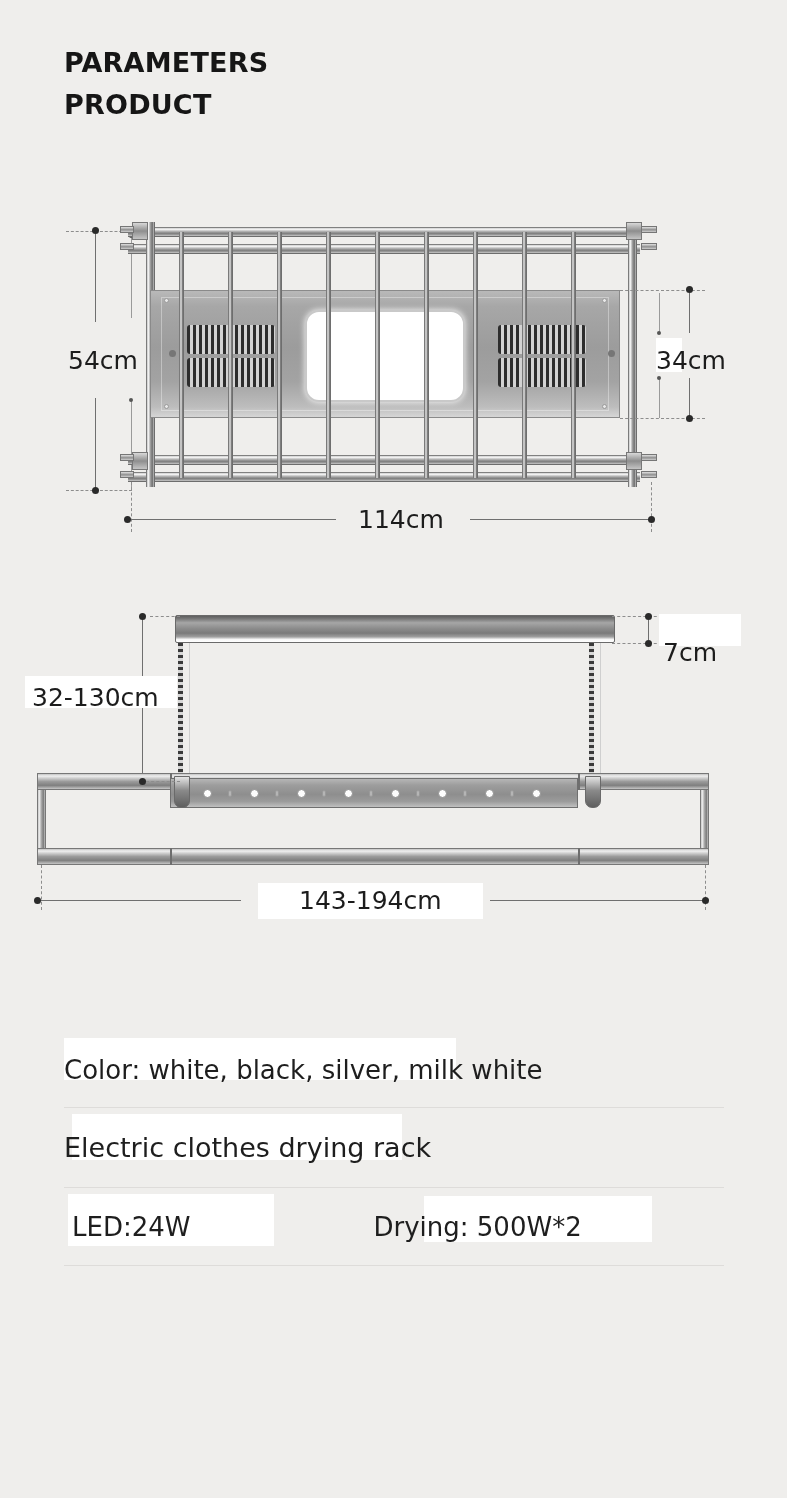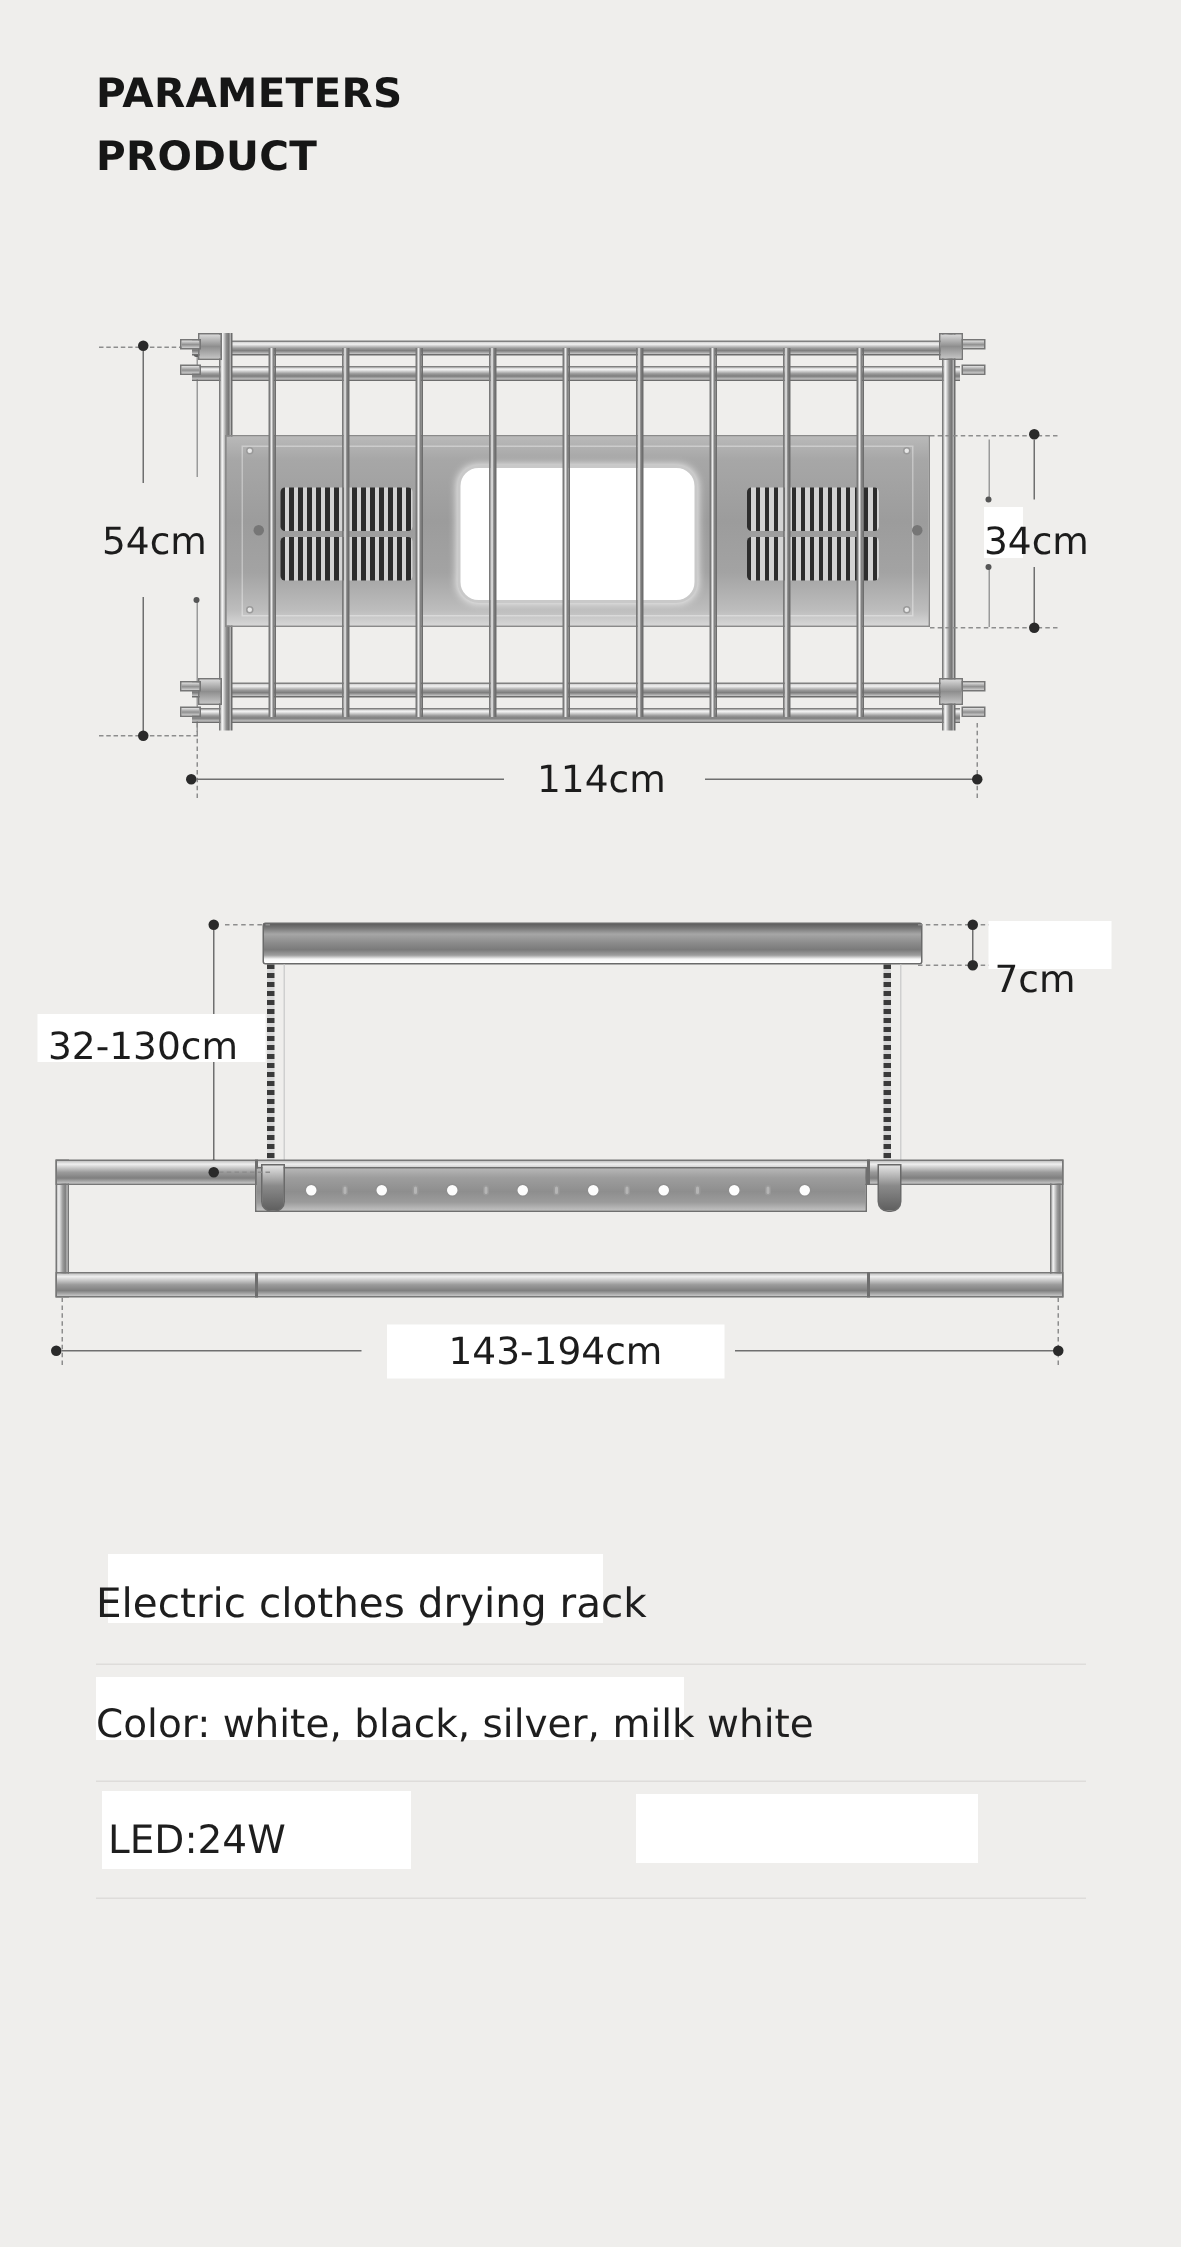--- a/index.html
+++ b/index.html
@@ -449,32 +449,33 @@
   <div class="dim-dot" style="left:34px; top:307px;"></div>
   <div class="dim-line-h" style="left:41px; top:310px; width:200px;"></div>
   <div class="dim-line-h" style="left:490px; top:310px; width:215px;"></div>
   <div class="dim-dot" style="left:702px; top:307px;"></div>
   <div class="hl-patch" style="left:258px; top:293px; width:225px; height:36px;"></div>
   <div class="dim-label" style="left:299px; top:296px;">143-194cm</div>
 </div>
 
 <div class="specs">
 
+  <div class="spec-row" style="height:78px; padding-top:25px;">
+    <div class="hl-patch" style="left:0px; top:8px; width:392px; height:42px;"></div>
+    <div class="spec-text">Color: white, black, silver, milk white</div>
+  </div>
+
   <div class="spec-row" style="height:80px; padding-top:24px;">
     <div class="hl-patch" style="left:8px; top:6px; width:330px; height:46px;"></div>
     <div class="spec-text" style="font-size:27px;">Electric clothes drying rack</div>
-  </div>
-
-  <div class="spec-row" style="height:78px; padding-top:25px;">
-    <div class="hl-patch" style="left:0px; top:8px; width:392px; height:42px;"></div>
-    <div class="spec-text">Color: white, black, silver, milk white</div>
   </div>
 
 
   <div class="spec-row" style="height:78px; padding-top:24px;">
     <div class="hl-patch" style="left:4px; top:6px; width:206px; height:52px;"></div>
     <div class="hl-patch" style="left:360px; top:8px; width:228px; height:46px;"></div>
     <div class="spec-flex">
       <span class="spec-text" style="margin-left:8px;">LED:24W</span>
+      <span class="spec-text" style="margin-left:183px;">Drying: 500W*2</span>
     </div>
   </div>
 
 </div>
 
 </body></html>

